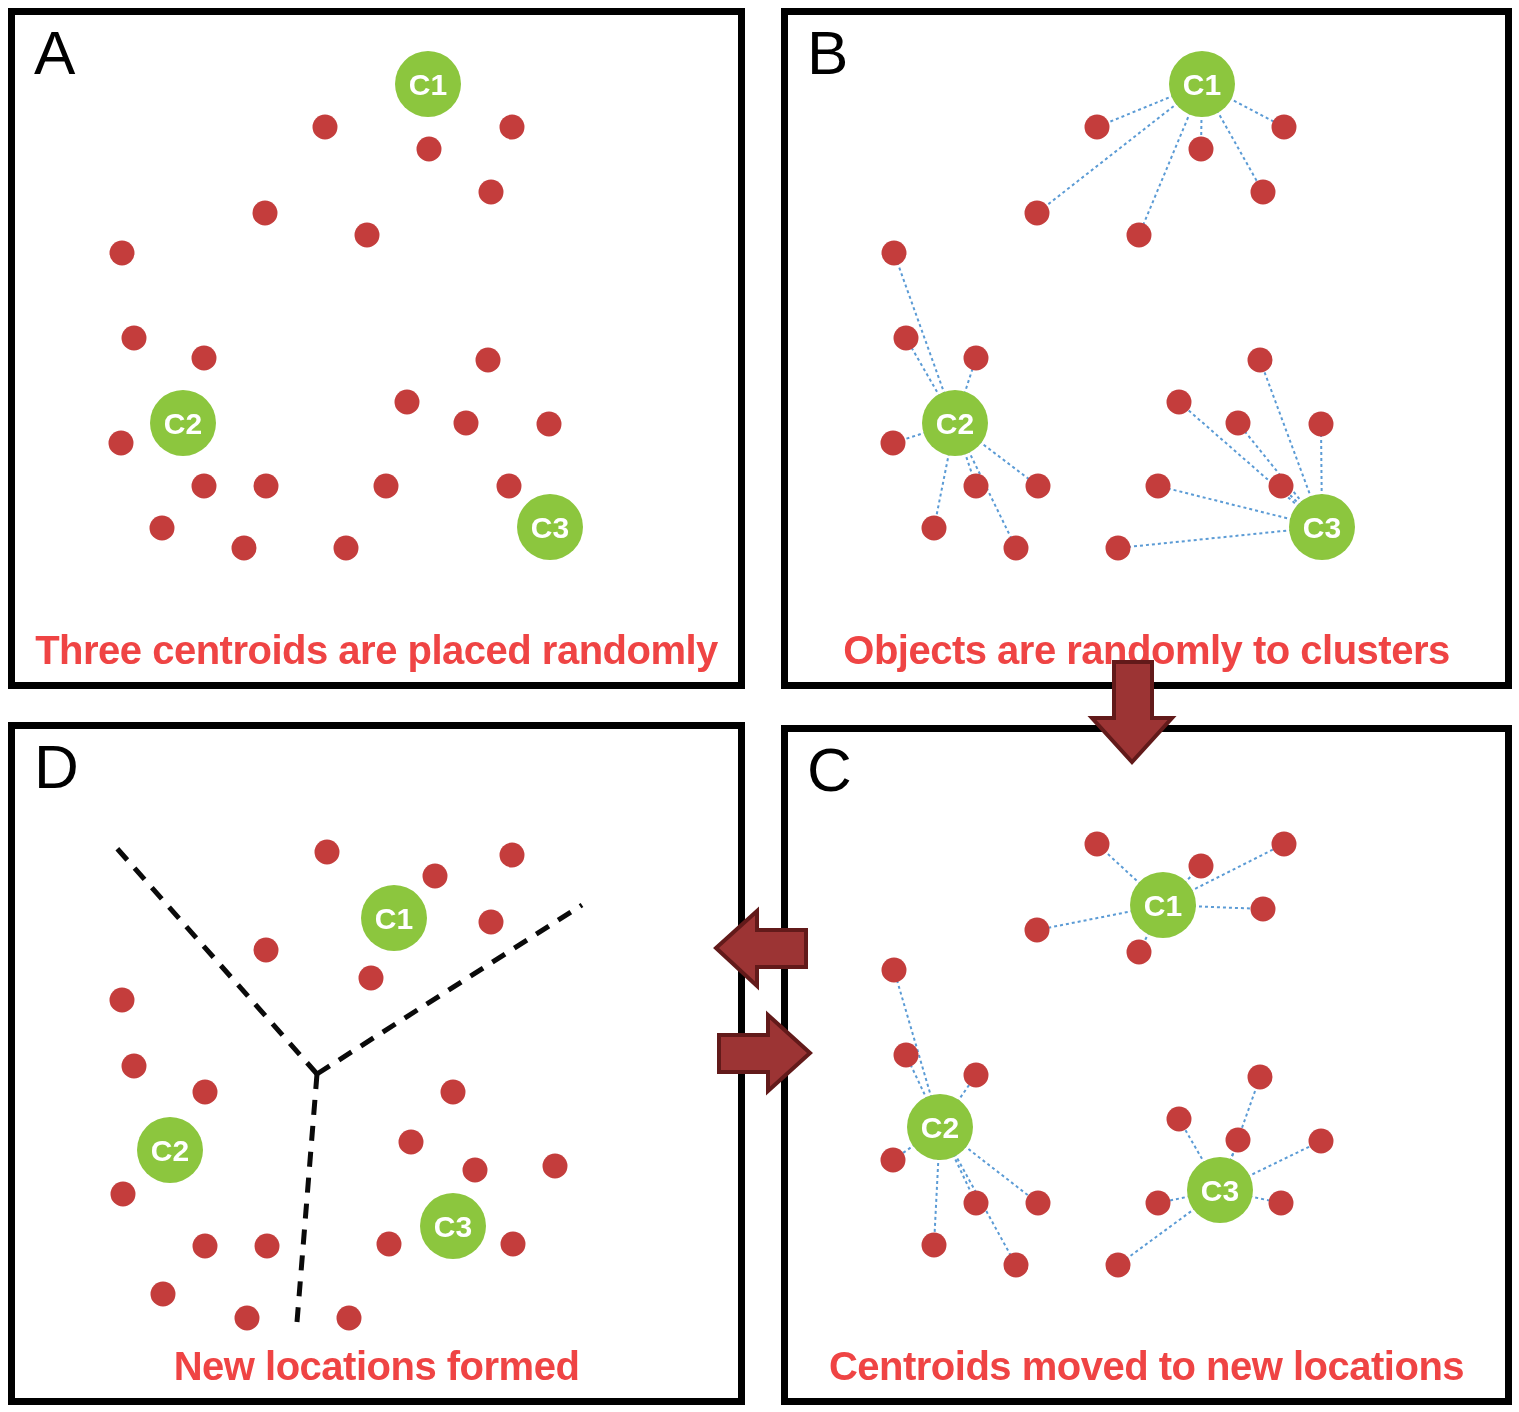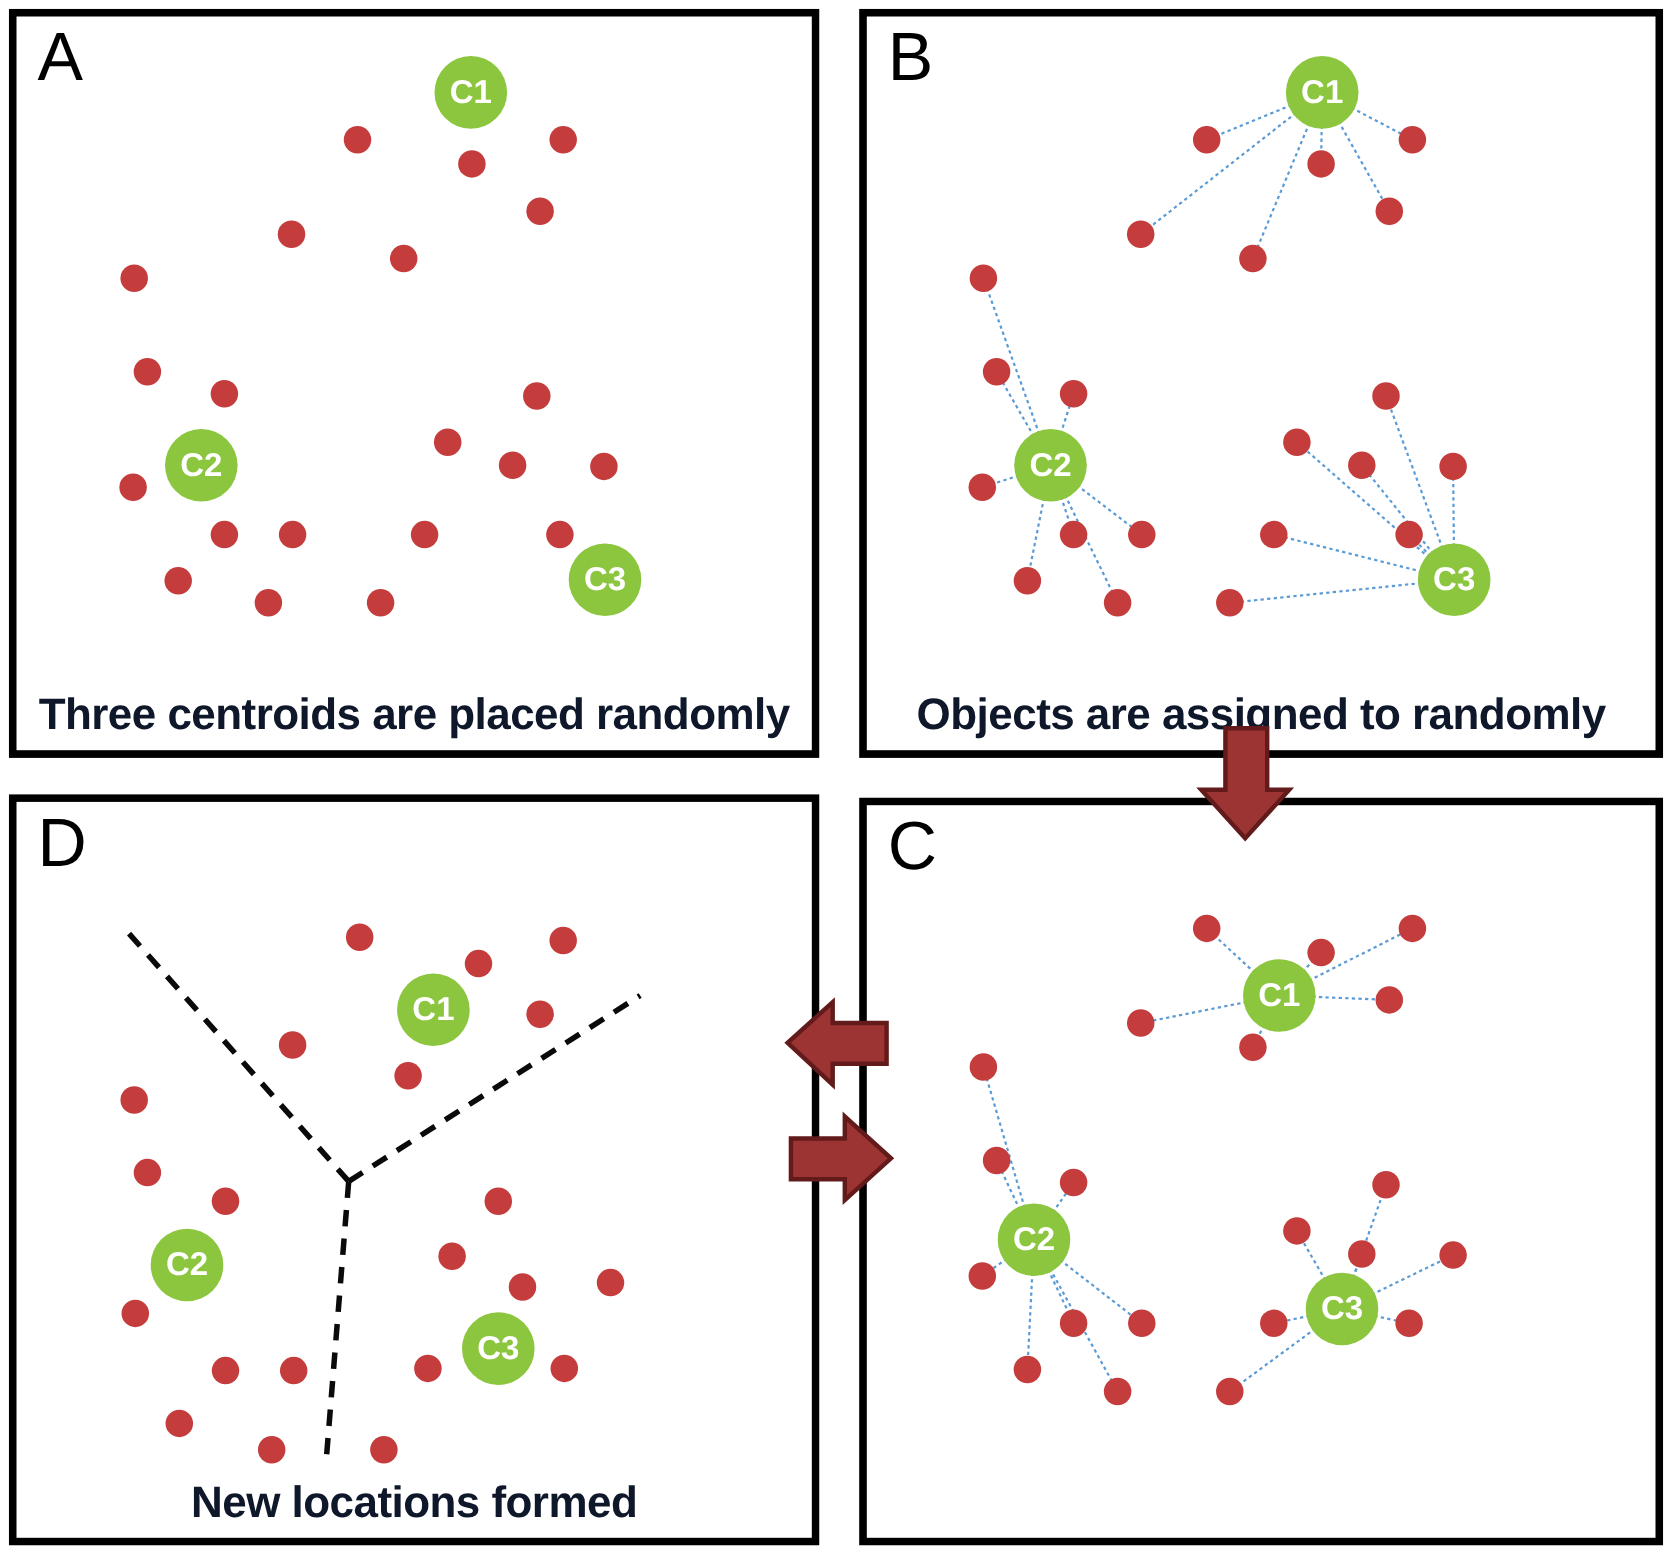--- a/index.html
+++ b/index.html
@@ -8,21 +8,21 @@
     font-family:"Liberation Sans",sans-serif;overflow:hidden;
   }
   .panel{position:absolute;}
   .panel svg{position:absolute;left:0;top:0;display:block;}
   .letter{
     position:absolute;top:14px;left:26px;font-size:62px;line-height:1;
     color:#000;font-weight:400;z-index:2;
   }
   .caption{
     position:absolute;left:0;right:0;bottom:16px;text-align:center;
-    font-weight:bold;font-size:40px;color:#0f172a;white-space:nowrap;z-index:2;
+    font-weight:bold;font-size:40px;color:#ef4444;white-space:nowrap;z-index:2;
     letter-spacing:-0.5px;
   }
   #arrows{position:absolute;left:0;top:0;z-index:5;pointer-events:none;}
 </style>
 </head>
 <body>
 
 <section class="panel" style="left: 8px; top: 8px; width: 737px; height: 681px;">
   <svg width="737" height="681" viewBox="0 0 737 681">
       <rect x="3.5" y="3.5" width="730" height="674" fill="#FFFFFF" stroke="#000000" stroke-width="7"></rect>
@@ -104,21 +104,21 @@
       <circle cx="500" cy="478" r="12.5" fill="#C43D3C"></circle>
       <circle cx="337" cy="540" r="12.5" fill="#C43D3C"></circle>
       <circle cx="421" cy="76" r="33" fill="#8CC63E"></circle>
       <text x="421" y="76" fill="#FFFFFF" font-size="30" font-weight="bold" text-anchor="middle" dominant-baseline="central" font-family="&quot;Liberation Sans&quot;, sans-serif">C1</text>
       <circle cx="174" cy="415" r="33" fill="#8CC63E"></circle>
       <text x="174" y="415" fill="#FFFFFF" font-size="30" font-weight="bold" text-anchor="middle" dominant-baseline="central" font-family="&quot;Liberation Sans&quot;, sans-serif">C2</text>
       <circle cx="541" cy="519" r="33" fill="#8CC63E"></circle>
       <text x="541" y="519" fill="#FFFFFF" font-size="30" font-weight="bold" text-anchor="middle" dominant-baseline="central" font-family="&quot;Liberation Sans&quot;, sans-serif">C3</text>
     </svg>
   <span class="letter">B</span>
-  <div class="caption">Objects are assigned to randomly</div>
+  <div class="caption">Objects are randomly to clusters</div>
 </section>
 
 <section class="panel" style="left: 781px; top: 725px; width: 731px; height: 680px;">
   <svg width="731" height="680" viewBox="0 0 731 680">
       <rect x="3.5" y="3.5" width="724" height="673" fill="#FFFFFF" stroke="#000000" stroke-width="7"></rect>
       <line x1="382" y1="180" x2="316" y2="119" stroke="#5B9BD5" stroke-width="2" stroke-dasharray="3 3"></line>
       <line x1="382" y1="180" x2="503" y2="119" stroke="#5B9BD5" stroke-width="2" stroke-dasharray="3 3"></line>
       <line x1="382" y1="180" x2="420" y2="141" stroke="#5B9BD5" stroke-width="2" stroke-dasharray="3 3"></line>
       <line x1="382" y1="180" x2="482" y2="184" stroke="#5B9BD5" stroke-width="2" stroke-dasharray="3 3"></line>
       <line x1="382" y1="180" x2="256" y2="205" stroke="#5B9BD5" stroke-width="2" stroke-dasharray="3 3"></line>
@@ -160,20 +160,21 @@
       <circle cx="500" cy="478" r="12.5" fill="#C43D3C"></circle>
       <circle cx="337" cy="540" r="12.5" fill="#C43D3C"></circle>
       <circle cx="382" cy="180" r="33" fill="#8CC63E"></circle>
       <text x="382" y="180" fill="#FFFFFF" font-size="30" font-weight="bold" text-anchor="middle" dominant-baseline="central" font-family="&quot;Liberation Sans&quot;, sans-serif">C1</text>
       <circle cx="159" cy="402" r="33" fill="#8CC63E"></circle>
       <text x="159" y="402" fill="#FFFFFF" font-size="30" font-weight="bold" text-anchor="middle" dominant-baseline="central" font-family="&quot;Liberation Sans&quot;, sans-serif">C2</text>
       <circle cx="439" cy="465" r="33" fill="#8CC63E"></circle>
       <text x="439" y="465" fill="#FFFFFF" font-size="30" font-weight="bold" text-anchor="middle" dominant-baseline="central" font-family="&quot;Liberation Sans&quot;, sans-serif">C3</text>
     </svg>
   <span class="letter">C</span>
+  <div class="caption">Centroids moved to new locations</div>
 </section>
 
 <section class="panel" style="left: 8px; top: 722px; width: 737px; height: 683px;">
   <svg width="737" height="683" viewBox="0 0 737 683">
       <rect x="3.5" y="3.5" width="730" height="676" fill="#FFFFFF" stroke="#000000" stroke-width="7"></rect>
       <line x1="309" y1="352" x2="106" y2="123" stroke="#0A0A0A" stroke-width="5" stroke-dasharray="15 11"></line>
       <line x1="309" y1="352" x2="574" y2="183" stroke="#0A0A0A" stroke-width="5" stroke-dasharray="15 11"></line>
       <line x1="309" y1="352" x2="289" y2="600" stroke="#0A0A0A" stroke-width="5" stroke-dasharray="15 11"></line>
       <circle cx="319" cy="130" r="12.5" fill="#C43D3C"></circle>
       <circle cx="427" cy="154" r="12.5" fill="#C43D3C"></circle>

